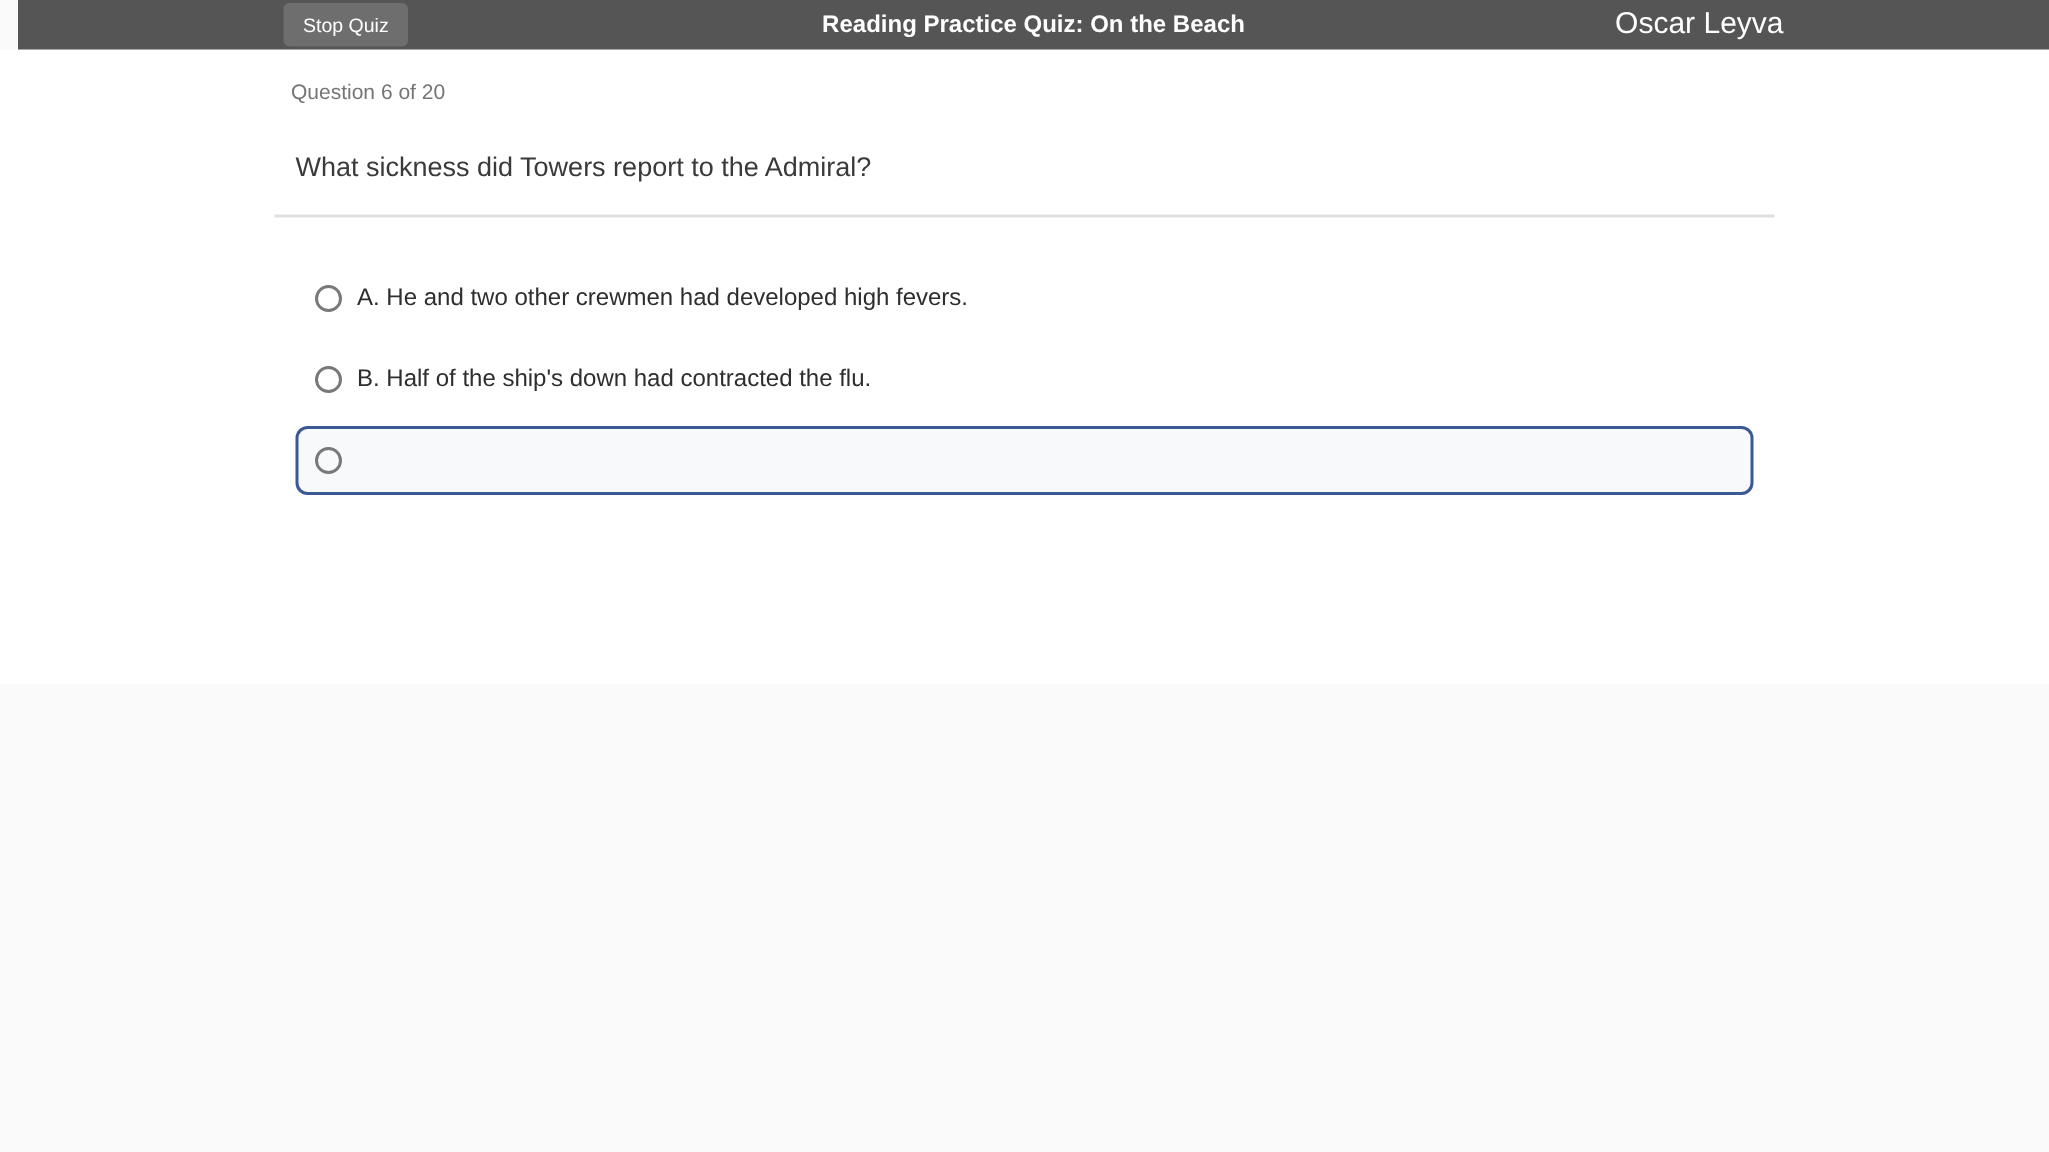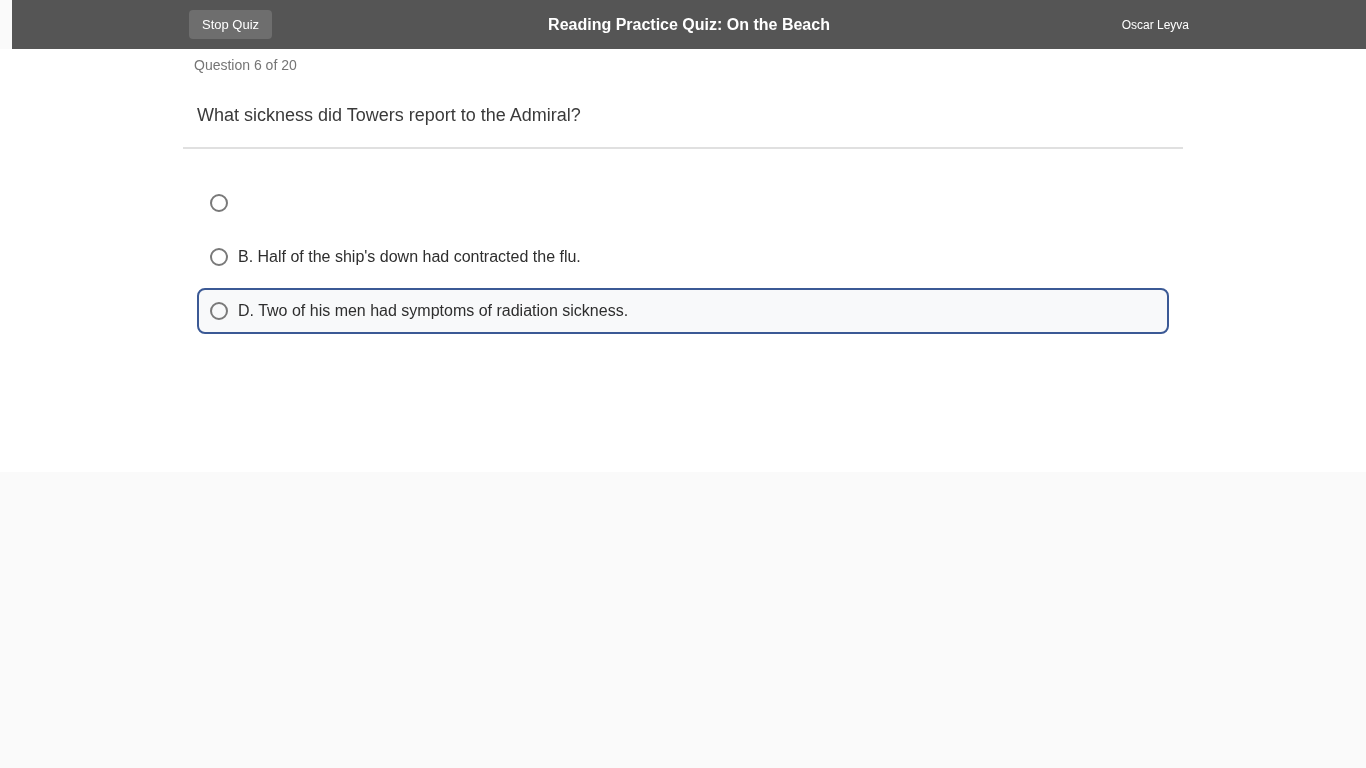--- a/index.html
+++ b/index.html
@@ -17,21 +17,21 @@
   *{margin:0;padding:0;box-sizing:border-box;}
   html,body{width:1366px;height:768px;overflow:hidden;}
   body{
     font-family:"Liberation Sans","DejaVu Sans",sans-serif;
     background:var(--page-bg);
     color:var(--text-dark);
   }
   
   .app-header{
     position:relative;
-    height:49px;
+    height:33px;
     background:var(--header-bg);
     display:flex;
     align-items:center;
     margin-left:12px;
   }
   .header-inner{
     width:1000px;
     margin:0 auto;
     display:flex;
     align-items:center;
@@ -53,31 +53,31 @@
     left:50%;
     top:50%;
     transform:translate(-50%,-50%);
     color:#ffffff;
     font-size:16px;
     white-space:nowrap;
     font-weight:bold;
   }
   .user-name{
     color:#ffffff;
-    font-size:12px;
+    font-size:20px;
   }
   
   .quiz-card{
     background:var(--card-bg);
     height:423px; 
   }
   .container{
     width:1000px;
     margin:0 auto;
-    padding-top:8px;
+    padding-top:20px;
   }
   .progress{
     font-size:14px;
     color:var(--muted);
     padding-left:11px;
   }
   .question{
     font-size:18px;
     font-weight:400;
     color:var(--text-dark);
@@ -138,28 +138,28 @@
     <div class="progress">Question 6 of 20</div>
 
     <h1 class="question">What sickness did Towers report to the Admiral?</h1>
 
     <hr class="divider">
 
     <div class="options">
 
       <div class="option">
         <span class="radio"></span>
+        <span class="option-label">A. He and two other crewmen had developed high fevers.</span>
       </div>
 
       <div class="option">
         <span class="radio"></span>
         <span class="option-label">B. Half of the ship's down had contracted the flu.</span>
       </div>
 
 
       <div class="option highlighted">
         <span class="radio"></span>
-        <span class="option-label">D. Two of his men had symptoms of radiation sickness.</span>
       </div>
 
     </div>
   </div>
 </main>
 
 </body></html>

